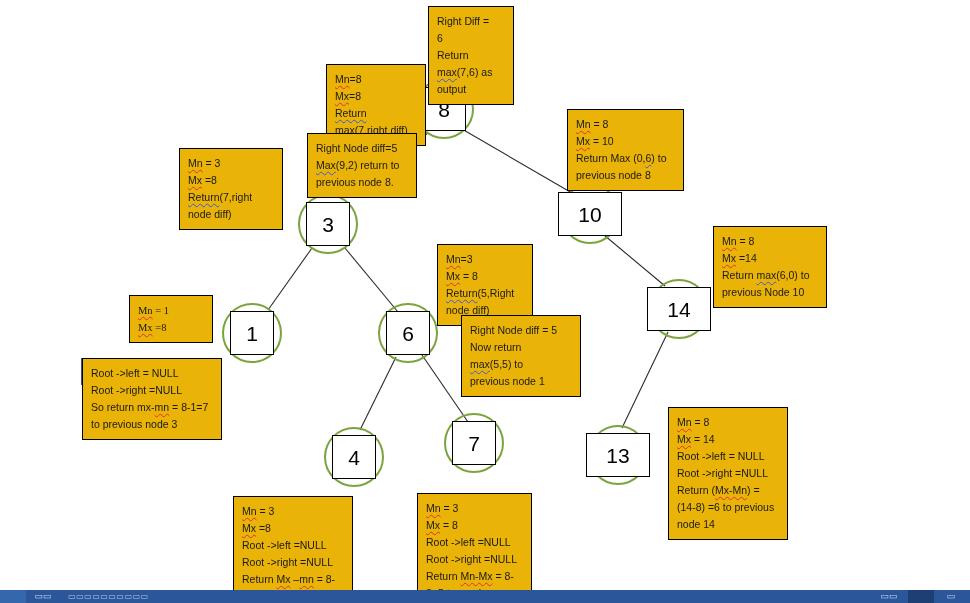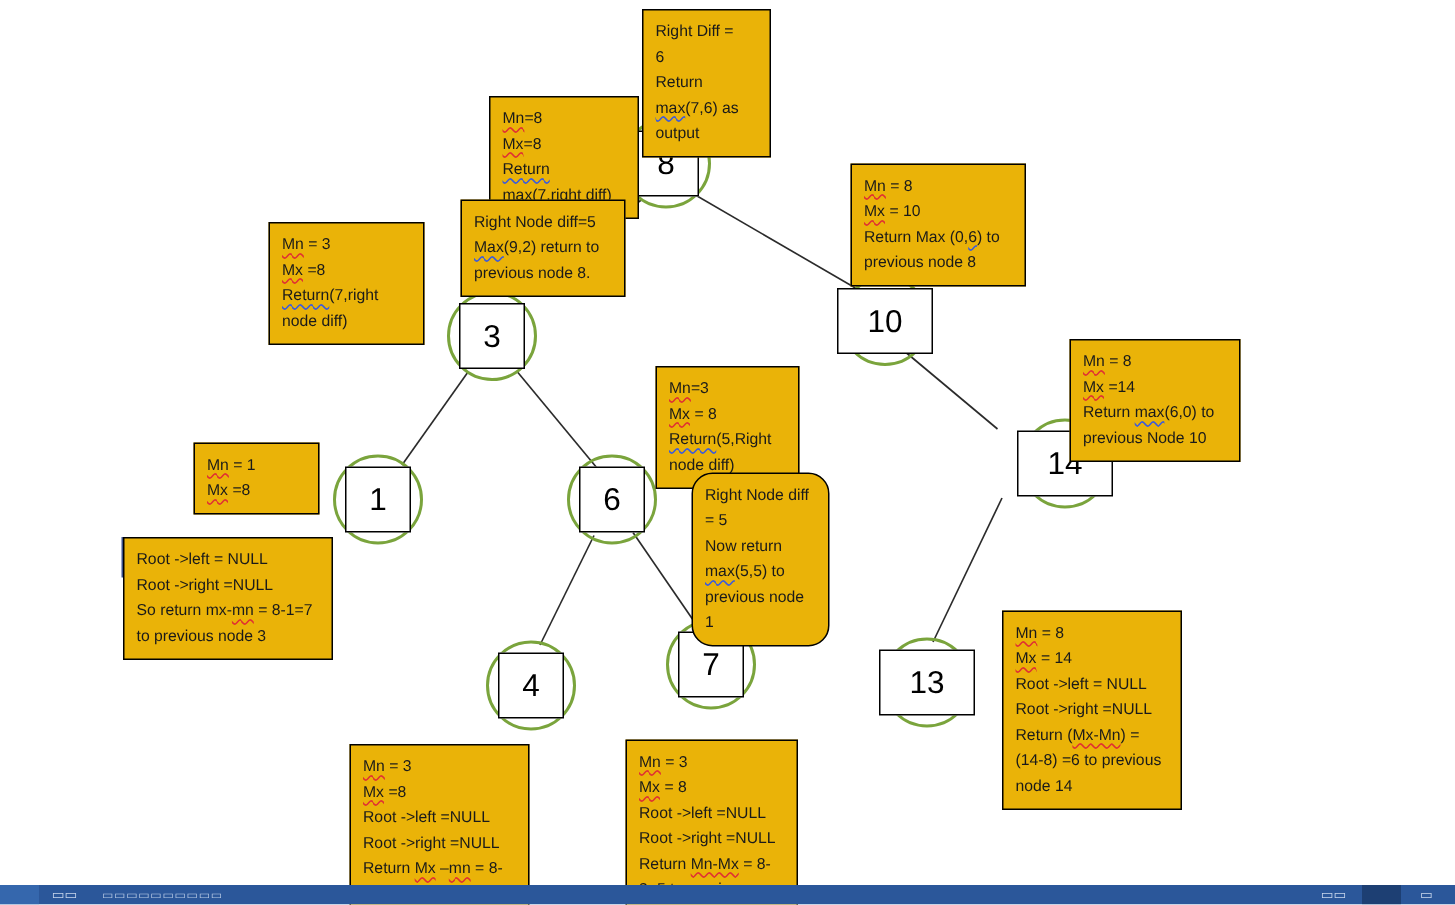--- a/index.html
+++ b/index.html
@@ -126,21 +126,21 @@
       </div>
       <div class="node wide" style="left: 560px; top: 184px; border-color: rgb(122, 164, 60);">
         <div class="valbox">10</div>
       </div>
       <div class="node" style="left: 222px; top: 303px; border-color: rgb(122, 164, 60);">
         <div class="valbox">1</div>
       </div>
       <div class="node" style="left: 378px; top: 303px; border-color: rgb(122, 164, 60);">
         <div class="valbox">6</div>
       </div>
-      <div class="node wide" style="left: 680px; top: 279px; border-color: rgb(122, 164, 60);">
+      <div class="node wide" style="left: 649px; top: 279px; border-color: rgb(122, 164, 60);">
         <div class="valbox">14</div>
       </div>
       <div class="node" style="left: 324px; top: 427px; border-color: rgb(122, 164, 60);">
         <div class="valbox">4</div>
       </div>
       <div class="node" style="left: 444px; top: 413px; border-color: rgb(122, 164, 60);">
         <div class="valbox">7</div>
       </div>
       <div class="node wide" style="left: 588px; top: 425px; border-color: rgb(122, 164, 60);">
         <div class="valbox">13</div>
@@ -148,22 +148,22 @@
     </div>
 
   <div id="callouts-layer">
       <div class="callout" style="left: 326px; top: 24px; width: 100px; min-height: 66px; margin-top: 40px;"><div><span class="sq">Mn</span><span>=8</span></div><div><span class="sq">Mx</span><span>=8</span></div><div><span class="sqb">Return</span><span> </span></div><div><span class="sqb">max</span><span>(7,right diff)</span></div></div>
       <div class="callout" style="left: 428px; top: 6px; width: 86px; min-height: 84px;"><div><span>Right Diff =</span></div><div><span>6</span></div><div><span>Return</span></div><div><span class="sqb">max</span><span>(7,6) as</span></div><div><span>output</span></div></div>
       <div class="callout" style="left: 567px; top: 109px; width: 117px; min-height: 67px;"><div><span class="sq">Mn</span><span> = 8</span></div><div><span class="sq">Mx</span><span> = 10</span></div><div><span>Return Max (0,</span><span class="sqb">6</span><span>) to</span></div><div><span>previous node 8</span></div></div>
       <div class="callout" style="left: 307px; top: 133px; width: 110px; min-height: 53px;"><div><span>Right Node diff=5</span></div><div><span class="sqb">Max</span><span>(9,2) return to</span></div><div><span>previous node 8.</span></div></div>
       <div class="callout" style="left: 179px; top: 148px; width: 104px; min-height: 68px;"><div><span class="sq">Mn</span><span> = 3</span></div><div><span class="sq">Mx</span><span> =8</span></div><div><span class="sqb">Return</span><span>(7,right</span></div><div><span>node diff)</span></div></div>
       <div class="callout" style="left: 713px; top: 226px; width: 114px; min-height: 67px;"><div><span class="sq">Mn</span><span> = 8</span></div><div><span class="sq">Mx</span><span> =14</span></div><div><span>Return </span><span class="sqb">max</span><span>(6,0) to</span></div><div><span>previous Node 10</span></div></div>
       <div class="callout" style="left: 437px; top: 244px; width: 96px; min-height: 68px;"><div><span class="sq">Mn</span><span>=3</span></div><div><span class="sq">Mx</span><span> = 8</span></div><div><span class="sqb">Return</span><span>(5,Right</span></div><div><span>node diff)</span></div></div>
-      <div class="callout" style="left: 461px; top: 315px; width: 92px; min-height: 68px; border-radius: 14px;"><div><span>Right Node diff = 5</span></div><div><span>Now return</span></div><div><span class="sqb">max</span><span>(5,5) to</span></div><div><span>previous node 1</span></div></div>
-      <div class="callout" style="left: 129px; top: 295px; width: 84px; min-height: 43px;"><div><span class="sq">Mn</span><span> = 1</span></div><div><span class="sq">Mx</span><span> =8</span></div></div>
+      <div class="callout" style="left: 461px; top: 315px; width: 120px; min-height: 68px;"><div><span>Right Node diff = 5</span></div><div><span>Now return</span></div><div><span class="sqb">max</span><span>(5,5) to</span></div><div><span>previous node 1</span></div></div>
+      <div class="callout" style="left: 129px; top: 295px; width: 84px; min-height: 43px; font-family: Liberation Serif, serif;"><div><span class="sq">Mn</span><span> = 1</span></div><div><span class="sq">Mx</span><span> =8</span></div></div>
       <div class="callout" style="left: 82px; top: 358px; width: 140px; min-height: 68px;"><div><span>Root -&gt;left = NULL</span></div><div><span>Root -&gt;right =NULL</span></div><div><span>So return mx-</span><span class="sq">mn</span><span> = 8-1=7</span></div><div><span>to previous node 3</span></div></div>
       <div class="callout" style="left: 233px; top: 496px; width: 120px; min-height: 96px;"><div><span class="sq">Mn</span><span> = 3</span></div><div><span class="sq">Mx</span><span> =8</span></div><div><span>Root -&gt;left =NULL</span></div><div><span>Root -&gt;right =NULL</span></div><div><span>Return </span><span class="sq">Mx</span><span> –</span><span class="sq">mn</span><span> = 8-3=5</span></div></div>
       <div class="callout" style="left: 417px; top: 493px; width: 115px; min-height: 100px;"><div><span class="sq">Mn</span><span> = 3</span></div><div><span class="sq">Mx</span><span> = 8</span></div><div><span>Root -&gt;left =NULL</span></div><div><span>Root -&gt;right =NULL</span></div><div><span>Return </span><span class="sq">Mn-Mx</span><span> = 8-</span></div><div><span>3=5 to previous node</span></div></div>
       <div class="callout" style="left: 668px; top: 407px; width: 120px; min-height: 114px;"><div><span class="sq">Mn</span><span> = 8</span></div><div><span class="sq">Mx</span><span> = 14</span></div><div><span>Root -&gt;left = NULL</span></div><div><span>Root -&gt;right =NULL</span></div><div><span>Return (</span><span class="sq">Mx-Mn</span><span>) =</span></div><div><span>(14-8) =6 to previous</span></div><div><span>node 14</span></div></div>
     </div>
 
 </div>
 
 <div id="taskbar" style="background: rgb(43, 87, 154);">
   <div class="tb-left">

